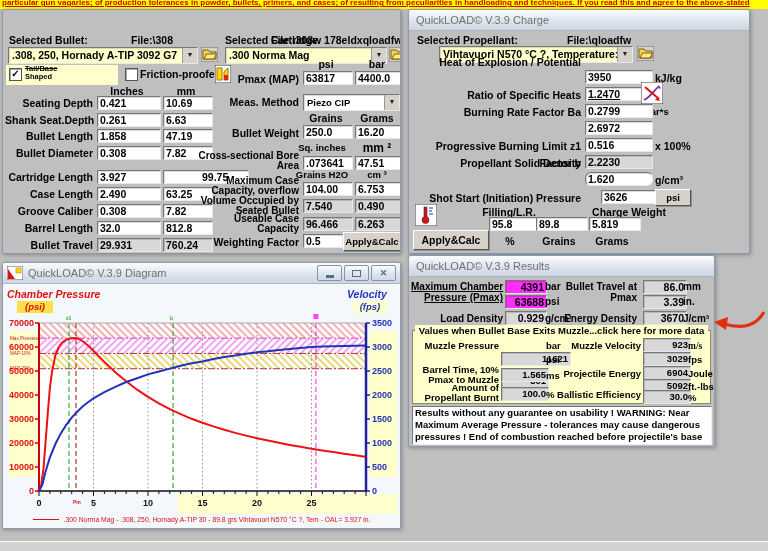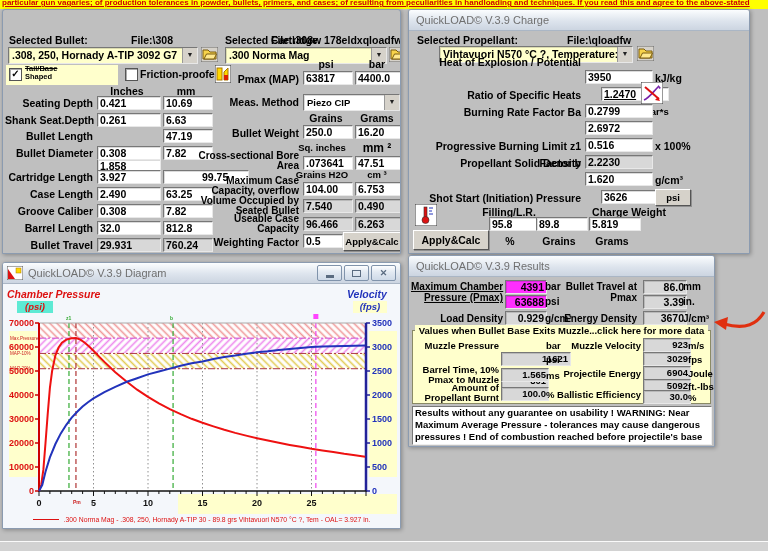--- a/index.html
+++ b/index.html
@@ -85,21 +85,21 @@
 
     <div class="lb rt" style="left:2px;top:87px;width:88px;">Seating Depth</div>
     <div class="fld" style="left:94px;top:86px;width:58px;">0.421</div>
     <div class="fld" style="left:160px;top:86px;width:44px;">10.69</div>
 
     <div class="lb rt" style="left:2px;top:104px;width:88px;">Shank Seat.Depth</div>
     <div class="fld" style="left:94px;top:103px;width:58px;">0.261</div>
     <div class="fld" style="left:160px;top:103px;width:44px;">6.63</div>
 
     <div class="lb rt" style="left:2px;top:120px;width:88px;">Bullet Length</div>
-    <div class="fld" style="left:94px;top:119px;width:58px;margin-top:30px;">1.858</div>
+    <div class="fld" style="left:94px;top:119px;width:58px;">1.858</div>
     <div class="fld" style="left:160px;top:119px;width:44px;">47.19</div>
 
     <div class="lb rt" style="left:2px;top:137px;width:88px;">Bullet Diameter</div>
     <div class="fld" style="left:94px;top:136px;width:58px;">0.308</div>
     <div class="fld" style="left:160px;top:136px;width:44px;">7.82</div>
 
     <div class="lb rt" style="left:2px;top:161px;width:88px;">Cartridge Length</div>
     <div class="fld" style="left:94px;top:160px;width:58px;">3.927</div>
     <div class="fld" style="left:160px;top:160px;width:44px;padding-left:38px;">99.75</div>
 
@@ -189,21 +189,21 @@
           <path d="M2 12 V3 h5 l2 2 h6 v7 z" fill="#f7d34b" stroke="#7a5c10"></path>
           <path d="M3 12 l2.5-5 h10 l-2.5 5 z" fill="#ffe98e" stroke="#7a5c10"></path>
         </svg>
     </span>
 
     <div class="lb rt" style="left:2px;top:46px;width:170px;">Heat of Explosion / Potential</div>
     <div class="fld" style="left:176px;top:60px;width:62px;">3950</div>
     <div class="lb" style="left:246px;top:62px;">kJ/kg</div>
 
     <div class="lb rt" style="left:2px;top:79px;width:170px;">Ratio of Specific Heats</div>
-    <div class="fld" style="left:192px;top:77px;width:62px;text-decoration:underline;">1.2470</div>
+    <div class="fld" style="left:176px;top:77px;width:62px;text-decoration:underline;">1.2470</div>
     <span class="ic" style="left:232px;top:72px;">
       <svg width="22" height="22" viewBox="0 0 22 22">
           <rect x="0" y="0" width="22" height="22" fill="#fff" stroke="#333"></rect>
           <path d="M3 18 C8 16 12 10 18 4" stroke="#7722aa" stroke-width="1.6" fill="none"></path>
           <path d="M17 3 l3 3 -2 1 z" fill="#7722aa"></path>
           <path d="M4 5 L18 17" stroke="#dd1111" stroke-width="2" fill="none"></path>
           <path d="M14 18 l5 1 -2-4 z" fill="#dd1111"></path>
         </svg>
     </span>
     <div class="lb" style="left:228px;top:96px;font-size:9.5px;">1/bar*s</div>
@@ -214,21 +214,21 @@
     <div class="fld" style="left:176px;top:111px;width:62px;">2.6972</div>
 
     <div class="lb rt" style="left:2px;top:130px;width:170px;">Progressive Burning Limit z1</div>
     <div class="fld" style="left:176px;top:128px;width:62px;">0.516</div>
     <div class="lb" style="left:246px;top:130px;">x 100%</div>
 
     <div class="lb rt" style="left:2px;top:147px;width:170px;">Factor  b</div>
     <div class="fld ro" style="left:176px;top:145px;width:62px;">2.2230</div>
 
     <div class="lb rt" style="left:2px;top:147px;width:170px;">Propellant Solid Density</div>
-    <div class="fld" style="left:176px;top:162px;width:62px;">1.620</div>
+    <div class="fld" style="left:176px;top:162px;width:62px;border-radius:6px;">1.620</div>
     <div class="lb" style="left:246px;top:164px;">g/cm³</div>
 
     <div class="lb rt" style="left:2px;top:182px;width:170px;">Shot Start (Initiation) Pressure</div>
     <div class="fld" style="left:192px;top:180px;width:62px;">3626</div>
     <div class="btn" style="left:246px;top:179px;width:34px;height:15px;line-height:15px;">psi</div>
 
     <span class="ic" style="left:6px;top:194px;">
       <svg width="22" height="22" viewBox="0 0 22 22">
           <rect x="0" y="0" width="22" height="22" fill="#fff" stroke="#333"></rect>
           <rect x="9" y="3" width="3" height="11" fill="#dd1111" stroke="#333" stroke-width=".6"></rect>
@@ -275,21 +275,21 @@
     <div class="fld ro rt" style="left:234px;top:55px;width:38px;">3670</div>
     <div class="lb" style="left:274px;top:57px;font-size:10px;">J/cm³</div>
 
     <div class="grp" style="left:3px;top:74px;width:297px;height:72px;">
       <div class="grpt">Values when Bullet Base Exits Muzzle...click here for more data</div>
       <div class="lb rt" style="left:0px;top:9px;width:86px;font-size:9.5px;">Muzzle Pressure</div>
       <div class="fld ro rt" style="left:88px;top:7px;width:42px;font-size:9.5px;margin-top:36px;">801</div>
       <div class="lb" style="left:133px;top:9px;font-size:9.5px;">bar</div>
       <div class="lb rt" style="left:146px;top:9px;width:82px;font-size:9.5px;">Muzzle Velocity</div>
       <div class="fld ro rt" style="left:230px;top:7px;width:42px;font-size:9.5px;">923</div>
-      <div class="lb" style="left:275px;top:9px;font-size:9.5px;">m/s</div>
+      <div class="lb" style="left:275px;top:9px;font-size:9.5px;font-family:Liberation Serif, serif;">m/s</div>
       <div class="fld ro rt" style="left:88px;top:21px;width:42px;font-size:9.5px;padding-left:24px;">11621</div>
       <div class="lb" style="left:133px;top:23px;font-size:9.5px;">psi</div>
       <div class="fld ro rt" style="left:230px;top:21px;width:42px;font-size:9.5px;">3029</div>
       <div class="lb" style="left:275px;top:23px;font-size:9.5px;">fps</div>
       <div class="lb rt" style="left:0px;top:34px;width:86px;font-size:9.5px;line-height:10px;">
         <div>Barrel Time, 10%</div>
           <div>Pmax to Muzzle</div>
       </div>
       <div class="fld ro rt" style="left:88px;top:37px;width:42px;font-size:9.5px;">1.565</div>
       <div class="lb" style="left:133px;top:39px;font-size:9.5px;">ms</div>
@@ -330,21 +330,21 @@
       <span class="wbtn" style="margin-right:2px;">
           <span style="width:8px;height:3px;background:#5a6b80;margin-top:6px;"></span>
         </span>
       <span class="wbtn" style="margin-right:2px;">
           <span style="width:9px;height:7px;border:1.5px solid #5a6b80;box-sizing:border-box;"></span>
         </span>
       <span class="wbtn" style="margin-right:4px;color:#5a6b80;font-size:9px;font-weight:bold;">✕</span>
     </div>
 
     <div class="lb" style="left:4px;top:25px;color:#dd1111;font-style:italic;font-size:10.5px;text-align:center;">Chamber Pressure</div>
-    <div class="lb ctr" style="left:14px;top:38px;width:36px;color:#dd1111;font-style:italic;font-size:9.5px;background:#5eead4;">(psi)</div>
+    <div class="lb ctr" style="left:14px;top:38px;width:36px;color:#dd1111;font-style:italic;font-size:9.5px;background:#fde047;">(psi)</div>
     <div class="lb" style="left:344px;top:25px;color:#2233bb;font-style:italic;font-size:10.5px;">Velocity</div>
     <div class="lb ctr" style="left:350px;top:38px;width:34px;color:#2233bb;font-style:italic;font-size:9.5px;background:#ffffcc;">(fps)</div>
 
     <svg id="plot" class="r" style="left:0;top:24px;pointer-events:none;" width="397" height="241" viewBox="0 0 397 241">
       <defs>
         <pattern id="hred" width="5" height="5" patternUnits="userSpaceOnUse" patternTransform="rotate(-45)">
           <rect width="5" height="5" fill="#ffffff"></rect>
             <line x1="2.5" y1="0" x2="2.5" y2="5" stroke="#f09898" stroke-width="1.6"></line>
         </pattern>
         <pattern id="hmagenta" width="5" height="5" patternUnits="userSpaceOnUse" patternTransform="rotate(45)">

